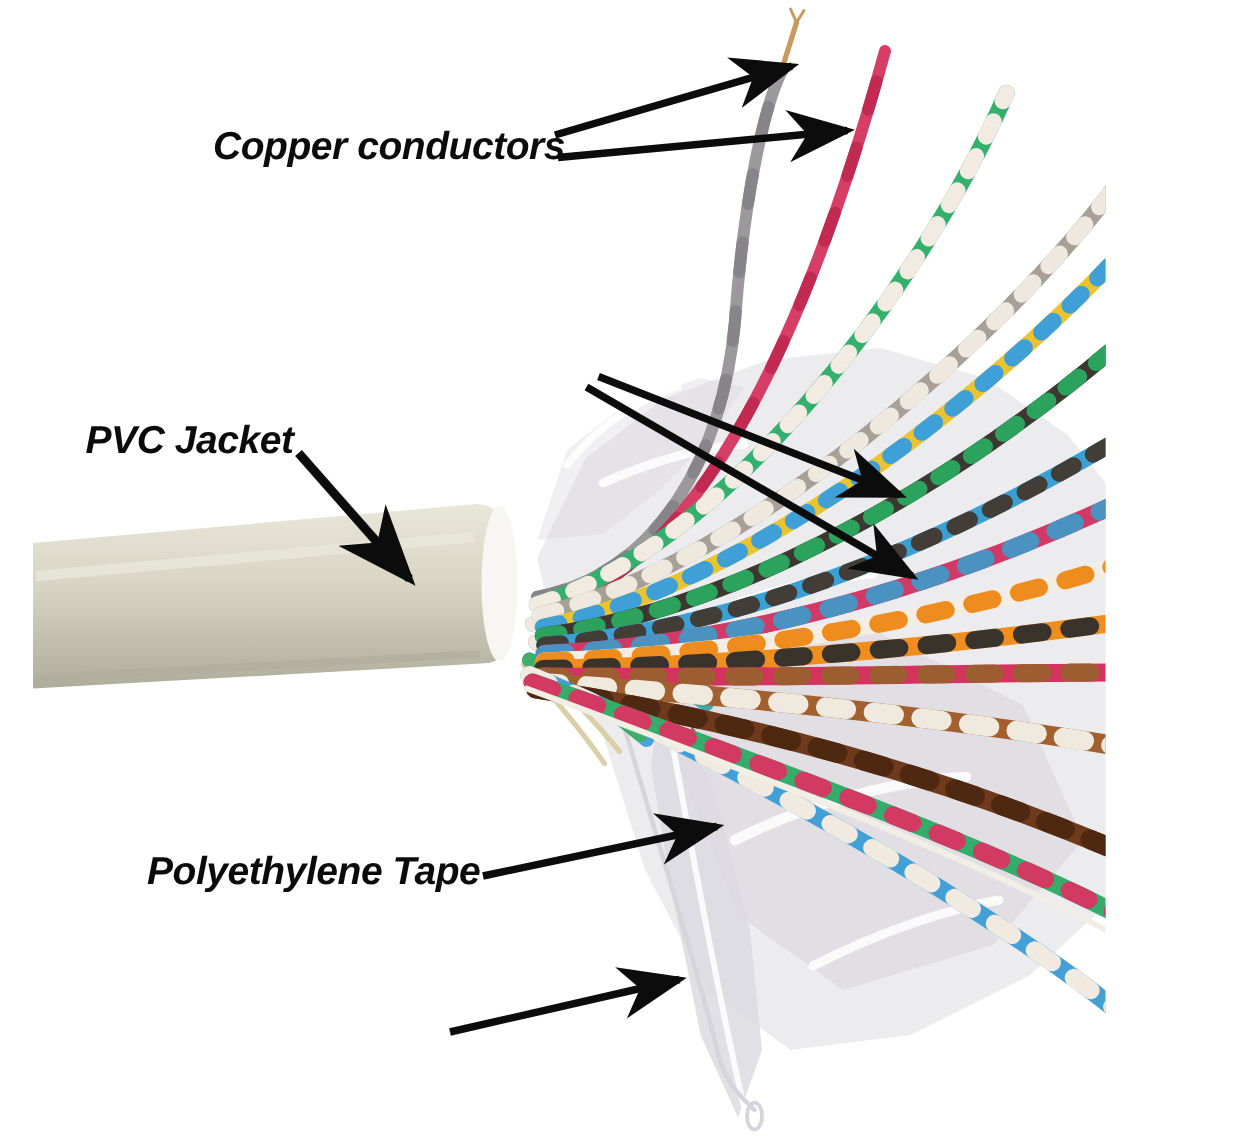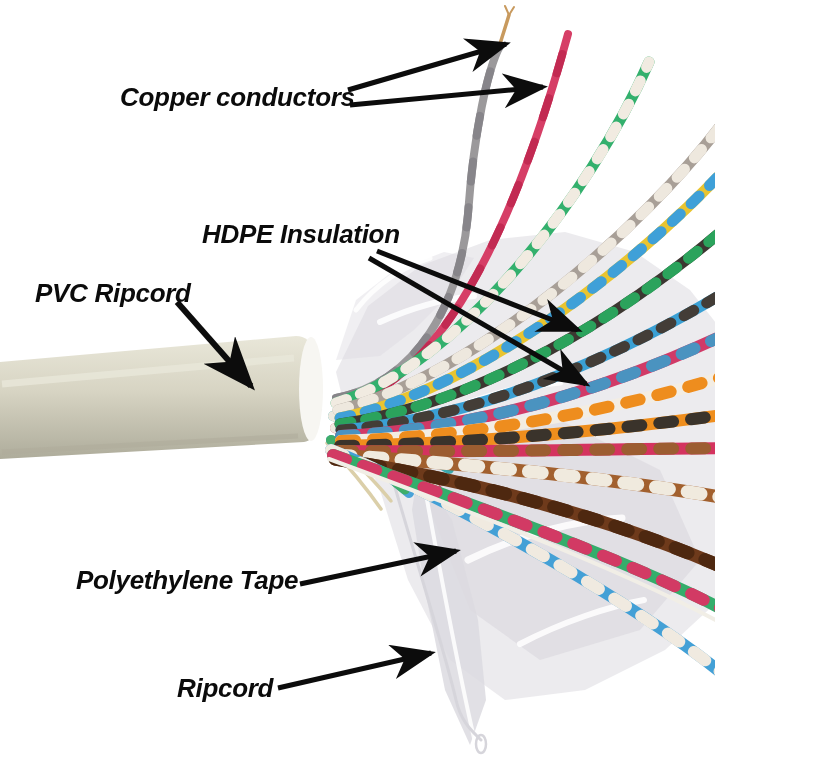--- a/index.html
+++ b/index.html
@@ -1,17 +1,17 @@
 <!DOCTYPE html>
 <html><head>
 <meta charset="utf-8">
 <style>
   html,body{margin:0;padding:0;background:#ffffff;}
   .stage{position:relative;width:715px;height:758px;background:#ffffff;overflow:hidden;
-         font-family:"Liberation Sans",sans-serif;}
+         font-family:"Liberation Sans",sans-serif;margin-left:22px;}
   .stage svg{position:absolute;left:0;top:0;}
   .label{position:absolute;font:italic bold 26px/1.05 "Liberation Sans",sans-serif;
          color:#0b0b0b;letter-spacing:-0.3px;white-space:nowrap;}
   .wire{fill:none;stroke-linecap:round;}
   .w4{stroke-width:4}.w5{stroke-width:5}.w8{stroke-width:8}.w10{stroke-width:10}
   .w11{stroke-width:11}.w12{stroke-width:12}.w13{stroke-width:13}
   .tw{stroke-dasharray:11 15;}
   .tw2{stroke-dasharray:14 18;}
   .twl{stroke-dasharray:20 26;}
   .arrow{fill:none;stroke-linecap:butt;}
@@ -175,18 +175,16 @@
     <line x1="350" y1="105" x2="543" y2="87" class="arrow w5" marker-end="url(#ah)" stroke="#0c0c0c"></line>
     <line x1="377" y1="251" x2="578" y2="330" class="arrow w5" marker-end="url(#ah)" stroke="#0c0c0c"></line>
     <line x1="369" y1="258" x2="586" y2="384" class="arrow w5" marker-end="url(#ah)" stroke="#0c0c0c"></line>
     <line x1="177" y1="302" x2="251" y2="386" class="arrow" stroke-width="6" marker-end="url(#ah)" stroke="#0c0c0c"></line>
     <line x1="300" y1="584" x2="456" y2="551" class="arrow w5" marker-end="url(#ah)" stroke="#0c0c0c"></line>
     <line x1="278" y1="688" x2="431" y2="653" class="arrow w5" marker-end="url(#ah)" stroke="#0c0c0c"></line>
   </g>
 </svg>
 
 <div class="label" style="left:120px;top:84px;">Copper conductors</div>
-<div class="label" style="left:202px;top:221px;">HDPE Insulation</div>
-<div class="label" style="left:35px;top:280px;">PVC Ripcord</div>
+<div class="label" style="left:35px;top:280px;">PVC Jacket</div>
 <div class="label" style="left:76px;top:567px;text-align:center;">Polyethylene Tape</div>
-<div class="label" style="left:177px;top:675px;">Ripcord</div>
 
 </div>
 
 </body></html>

